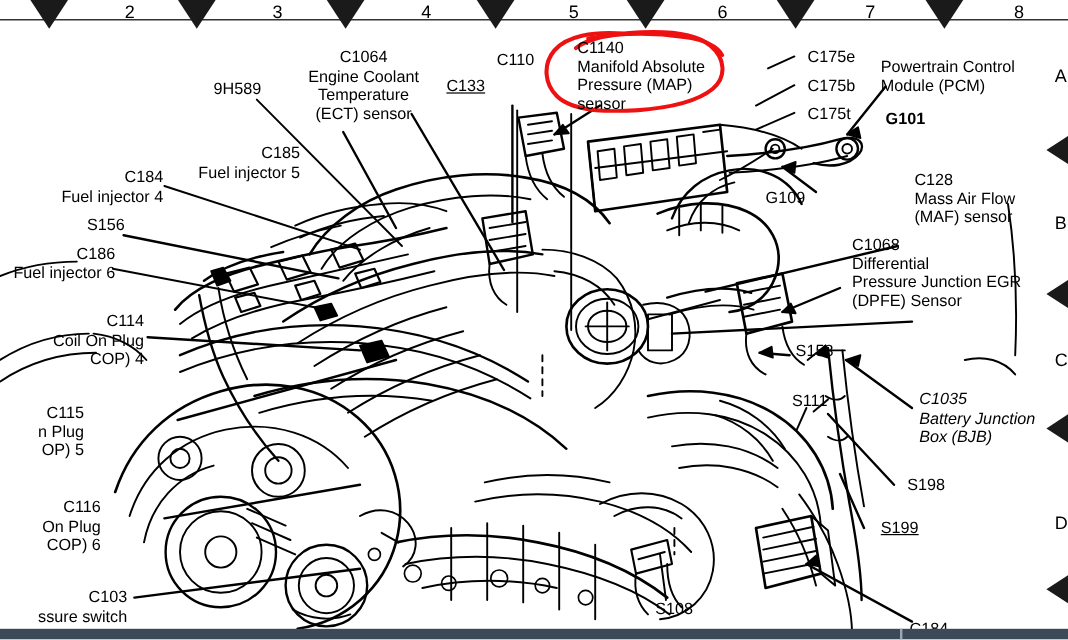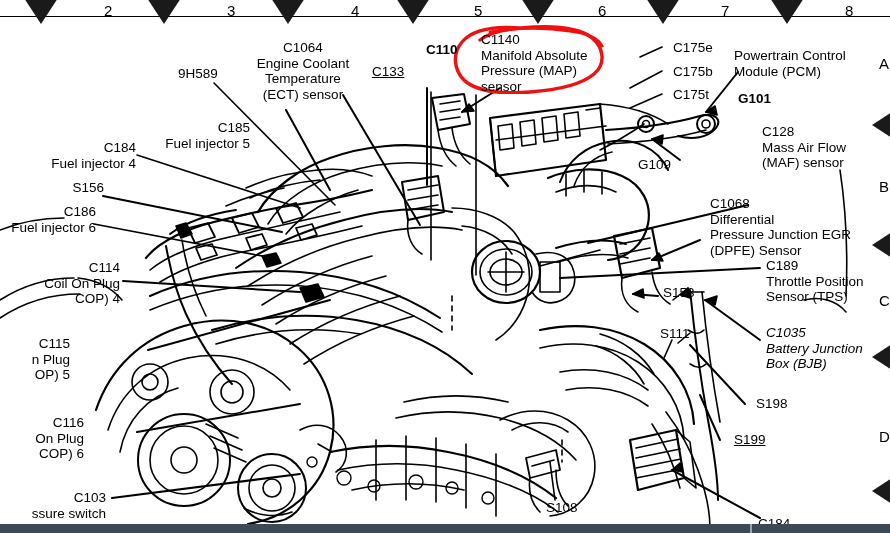--- a/index.html
+++ b/index.html
@@ -338,44 +338,41 @@
   <div class="tri-left" style="left:872px;top:344px;"></div>
   <div class="ruler-letter" style="left:879px;top:428px;">D</div>
   <div class="tri-left" style="left:872px;top:478px;"></div>
 
   <div class="label c" style="left:248px;top:40px;width:110px;">C1064
 Engine Coolant
 Temperature
 (ECT) sensor</div>
   <div class="label l" style="left:178px;top:66px;">9H589</div>
   <div class="label l" style="left:372px;top:64px;text-decoration:underline;">C133</div>
-  <div class="label l" style="left:426px;top:42px;font-weight:bold;">C110</div>
+  <div class="label l" style="left:414px;top:42px;">C110</div>
 
   <div class="label l" style="left:481px;top:32px;">C1140
 Manifold Absolute
 Pressure (MAP)
 sensor</div>
 
   <div class="label l" style="left:673px;top:40px;">C175e</div>
   <div class="label l" style="left:673px;top:64px;">C175b</div>
   <div class="label l" style="left:673px;top:87px;">C175t</div>
   <div class="label l" style="left:734px;top:48px;">Powertrain Control
 Module (PCM)</div>
   <div class="label l" style="left:738px;top:91px;font-weight:bold;">G101</div>
   <div class="label l" style="left:638px;top:157px;">G109</div>
-  <div class="label l" style="left:762px;top:124px;">C128
+  <div class="label l" style="left:762px;top:142px;">C128
 Mass Air Flow
 (MAF) sensor</div>
   <div class="label l" style="left:710px;top:196px;">C1068
 Differential
 Pressure Junction EGR
 (DPFE) Sensor</div>
-  <div class="label l" style="left:766px;top:258px;">C189
-Throttle Position
-Sensor (TPS)</div>
   <div class="label l" style="left:663px;top:285px;">S153</div>
   <div class="label l" style="left:660px;top:326px;">S111</div>
   <div class="label l" style="left:766px;top:325px;font-style:italic;">C1035
 Battery Junction
 Box (BJB)</div>
   <div class="label l" style="left:756px;top:396px;">S198</div>
   <div class="label l" style="left:734px;top:432px;text-decoration:underline;">S199</div>
   <div class="label l" style="left:546px;top:500px;">S108</div>
   <div class="label l" style="left:758px;top:516px;">C184</div>
 

